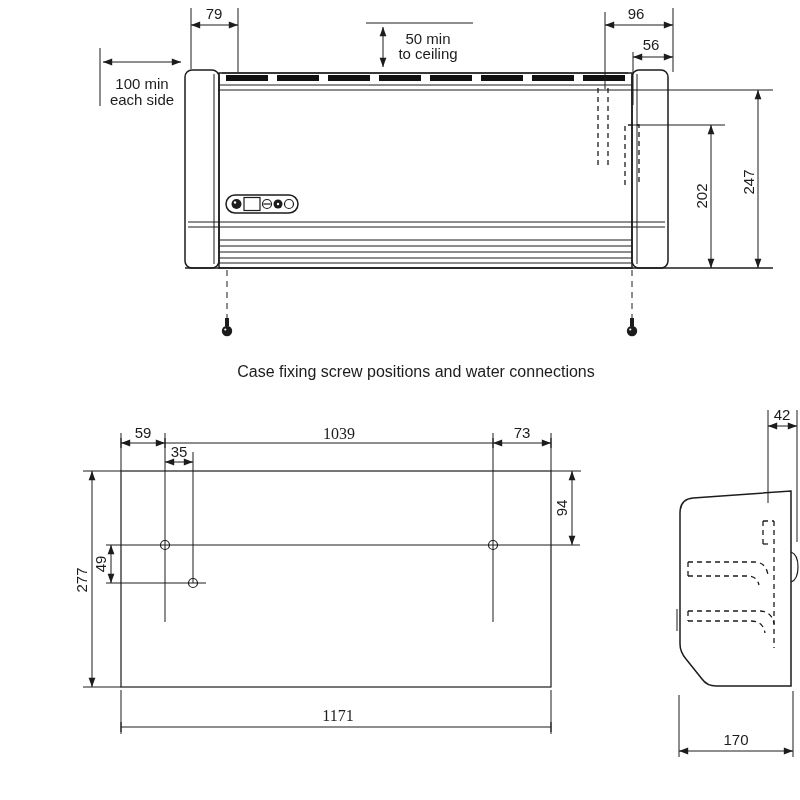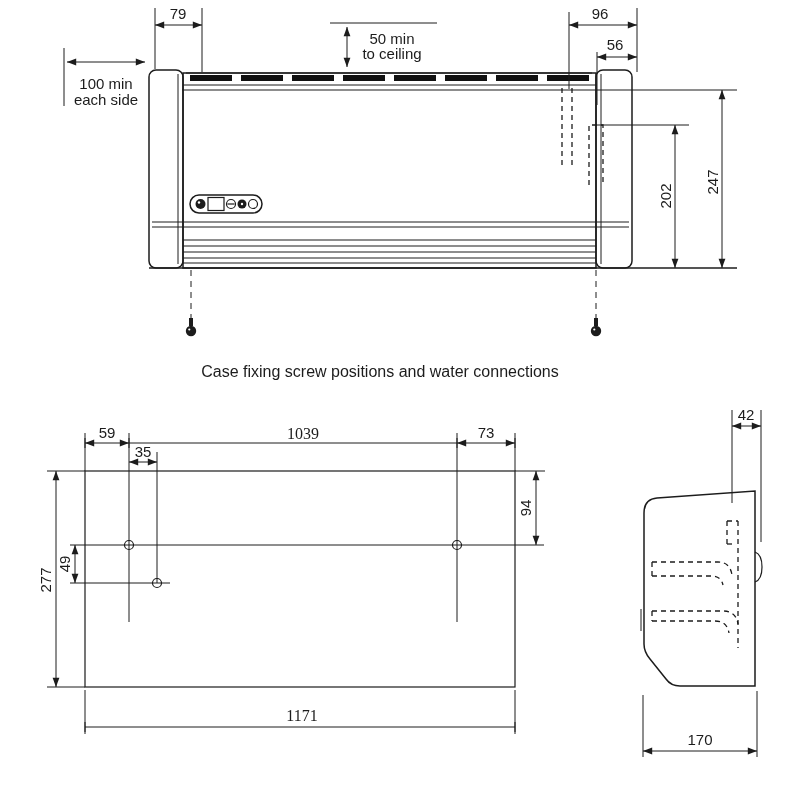--- a/index.html
+++ b/index.html
@@ -1,16 +1,16 @@
 <!DOCTYPE html>
 <html><head>
 <meta charset="utf-8">
 <style>
   html,body{margin:0;padding:0;background:#fff;}
-  .canvas{width:724px;height:800px;position:relative;background:#fff;}
+  .canvas{width:724px;height:800px;position:relative;background:#fff;padding-left:36px;}
   svg{display:block;}
   svg text{
     font-family:"Liberation Sans","DejaVu Sans",sans-serif;
     font-size:15px;
     fill:#1c1c1c;
     text-anchor:middle;
   }
   svg text.serif{
     font-family:"Liberation Serif","DejaVu Serif",serif;
     font-size:16px;

